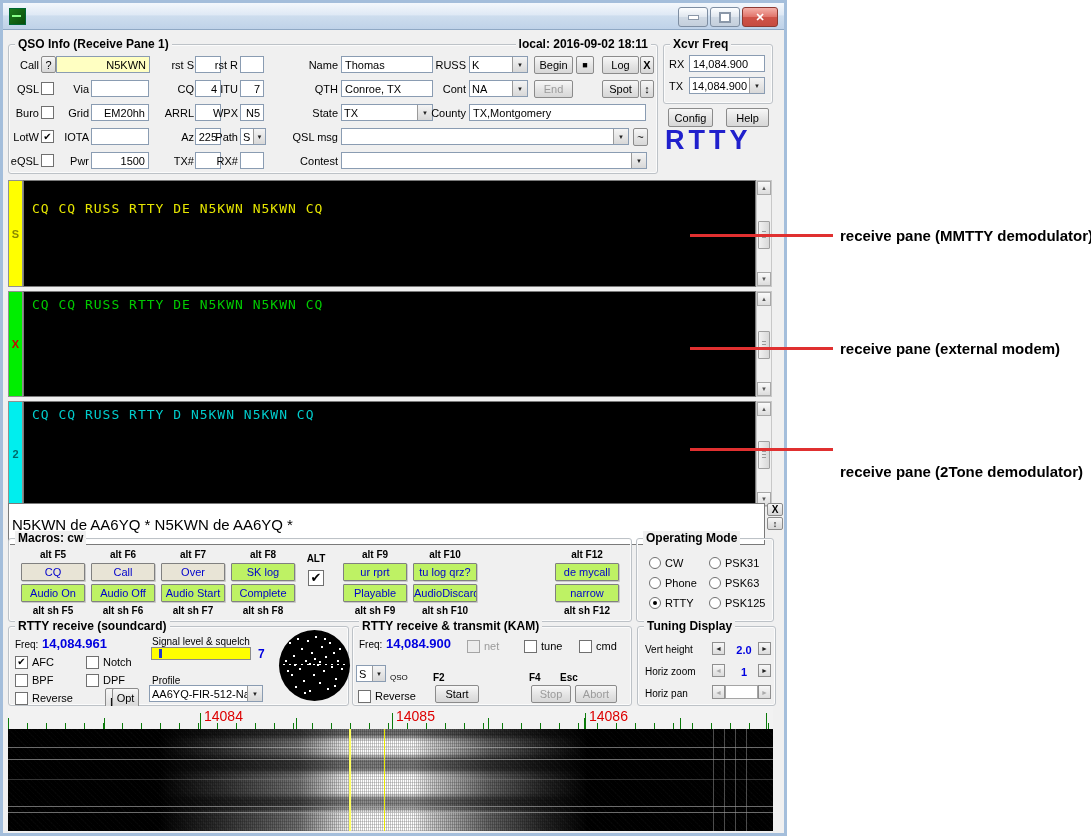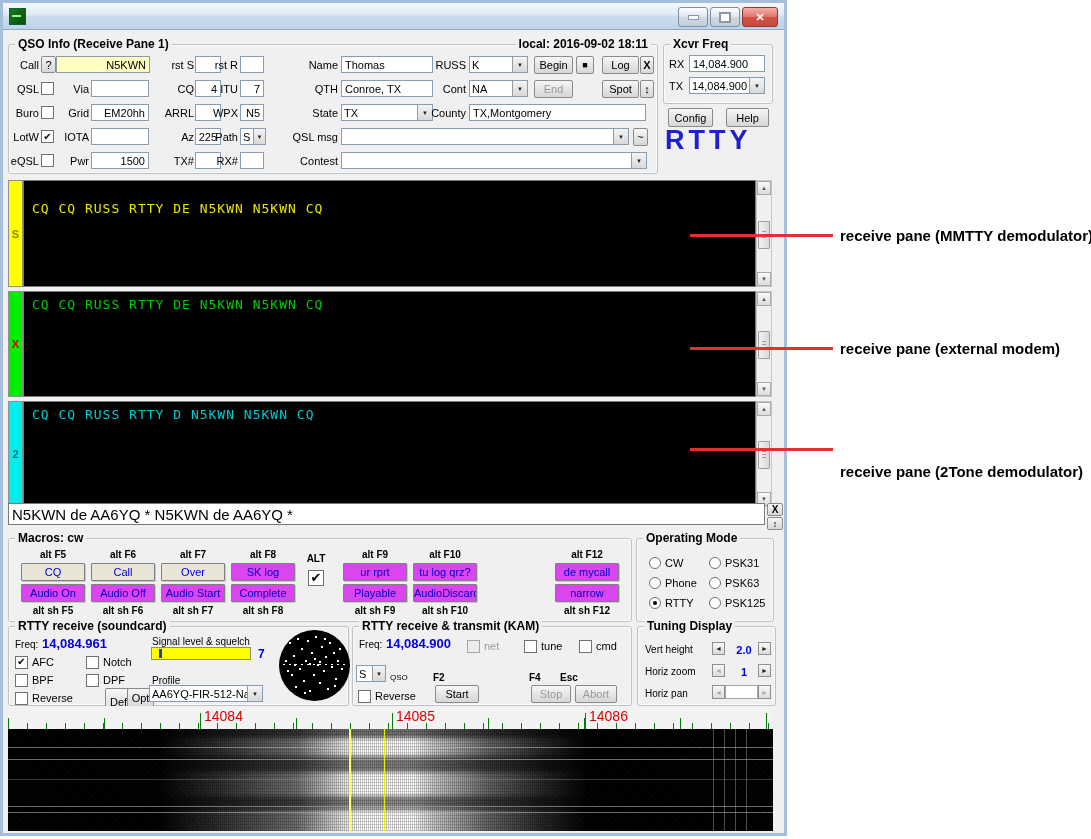--- a/index.html
+++ b/index.html
@@ -63,21 +63,21 @@
          padding:4px 0 0 8px;white-space:pre;overflow:hidden}
   .sbar{position:absolute;right:0;top:0;bottom:0;width:16px;background:#f0f0f0;border:1px solid #c8c8c8;box-sizing:border-box}
   .sarr{position:absolute;left:0;right:0;height:14px;background:linear-gradient(#fafafa,#dcdcdc);
         border:1px solid #a8a8a8;display:flex;align-items:center;justify-content:center;font-size:6px;color:#555;box-sizing:border-box}
   .sthumb{position:absolute;left:1px;right:1px;height:28px;background:linear-gradient(90deg,#f2f2f2,#d8d8d8);
           border:1px solid #9f9f9f;border-radius:1px;box-sizing:border-box}
   .sthumb:before{content:"";position:absolute;left:3px;right:3px;top:9px;height:1px;background:#9a9a9a;box-shadow:0 3px 0 #9a9a9a,0 6px 0 #9a9a9a}
   
   .mcol{position:absolute;top:10px;width:64px;text-align:center}
   .mtop,.mbot{font-size:10px;font-weight:bold;height:12px}
-  .mbtn{display:block;width:100%;height:18px;margin:2px 0 3px 0;background:#d946ef;border:1px solid #808080;
+  .mbtn{display:block;width:100%;height:18px;margin:2px 0 3px 0;background:#bef264;border:1px solid #808080;
         border-radius:1px;color:#0000cc;font-size:11px;font-family:"Liberation Sans",sans-serif;
         box-shadow:1px 1px 0 #c9c9c9;padding:0;white-space:nowrap;overflow:hidden}
   .mbtn.tan{background:#e8e4d6}
   
   .scope{position:absolute;border-radius:50%;background:#000;overflow:hidden}
   .dots{position:absolute;width:2px;height:2px;background:#fff;
         box-shadow:6px 30px #fff,10px 12px #fff,12px 44px #fff,14px 25px #fff,16px 56px #fff,18px 8px #fff,
         20px 38px #fff,22px 18px #fff,24px 50px #fff,26px 30px #fff,28px 10px #fff,30px 60px #fff,
         32px 22px #fff,34px 44px #fff,36px 6px #fff,38px 34px #fff,40px 52px #fff,42px 16px #fff,
         44px 40px #fff,46px 26px #fff,48px 58px #fff,50px 12px #fff,52px 36px #fff,54px 22px #fff,
@@ -268,21 +268,21 @@
   <div class="rpane" style="top:398px;height:106px">
     <div class="rtab" style="background:#00eeee;color:#006a6a">2</div>
     <div class="rbody" style="color:#00cccc;padding-top:5px">CQ CQ RUSS RTTY D N5KWN N5KWN CQ</div>
     <div class="sbar">
       <div class="sarr" style="top:0">▲</div>
       <div class="sthumb" style="top:39px"></div>
       <div class="sarr" style="bottom:0">▼</div>
     </div>
   </div>
 
-  <div class="tin" style="left:5px;top:500px;width:757px;height:22px;font-size:15px;border-color:#7a7a7a">N5KWN de AA6YQ * N5KWN de AA6YQ *</div>
+  <div class="tin" style="left:5px;top:500px;width:757px;height:42px;font-size:15px;border-color:#7a7a7a">N5KWN de AA6YQ * N5KWN de AA6YQ *</div>
   <div class="btn bold" style="left:764px;top:500px;width:16px;height:13px;font-size:10px">X</div>
   <div class="btn bold" style="left:764px;top:514px;width:16px;height:13px;font-size:9px">↕</div>
 
   <div class="gb" style="left:5px;top:535px;width:622px;height:82px">
     <div class="gbt">Macros: cw</div>
 
     <div class="mcol" style="left:12px">
       <div class="mtop">alt F5</div>
       <button class="mbtn tan">CQ</button>
       <button class="mbtn">Audio On</button>
@@ -389,21 +389,21 @@
     </div>
     <div class="cbrow" style="left:77px;top:46px">
       <span class="cb"></span>
           <span>DPF</span>
     </div>
     <div class="cbrow" style="left:6px;top:64px">
       <span class="cb"></span>
           <span>Reverse</span>
     </div>
     <div class="btn" style="left:96px;top:61px;width:27px;height:28px">Def</div>
-    <div class="btn" style="left:118px;top:61px;width:27px;height:20px">Opt</div>
+    <div class="btn" style="left:103px;top:61px;width:27px;height:20px">Opt</div>
     <div class="lbl small" style="left:143px;top:45px">Profile</div>
     <div class="sel" style="left:140px;top:58px;width:114px">
       <span class="val">AA6YQ-FIR-512-Narrow</span>
           <span class="da">▼</span>
     </div>
     <div class="scope" style="left:270px;top:3px;width:71px;height:71px">
       <div class="dots"></div>
       <div class="scope-line"></div>
     </div>
   </div>

